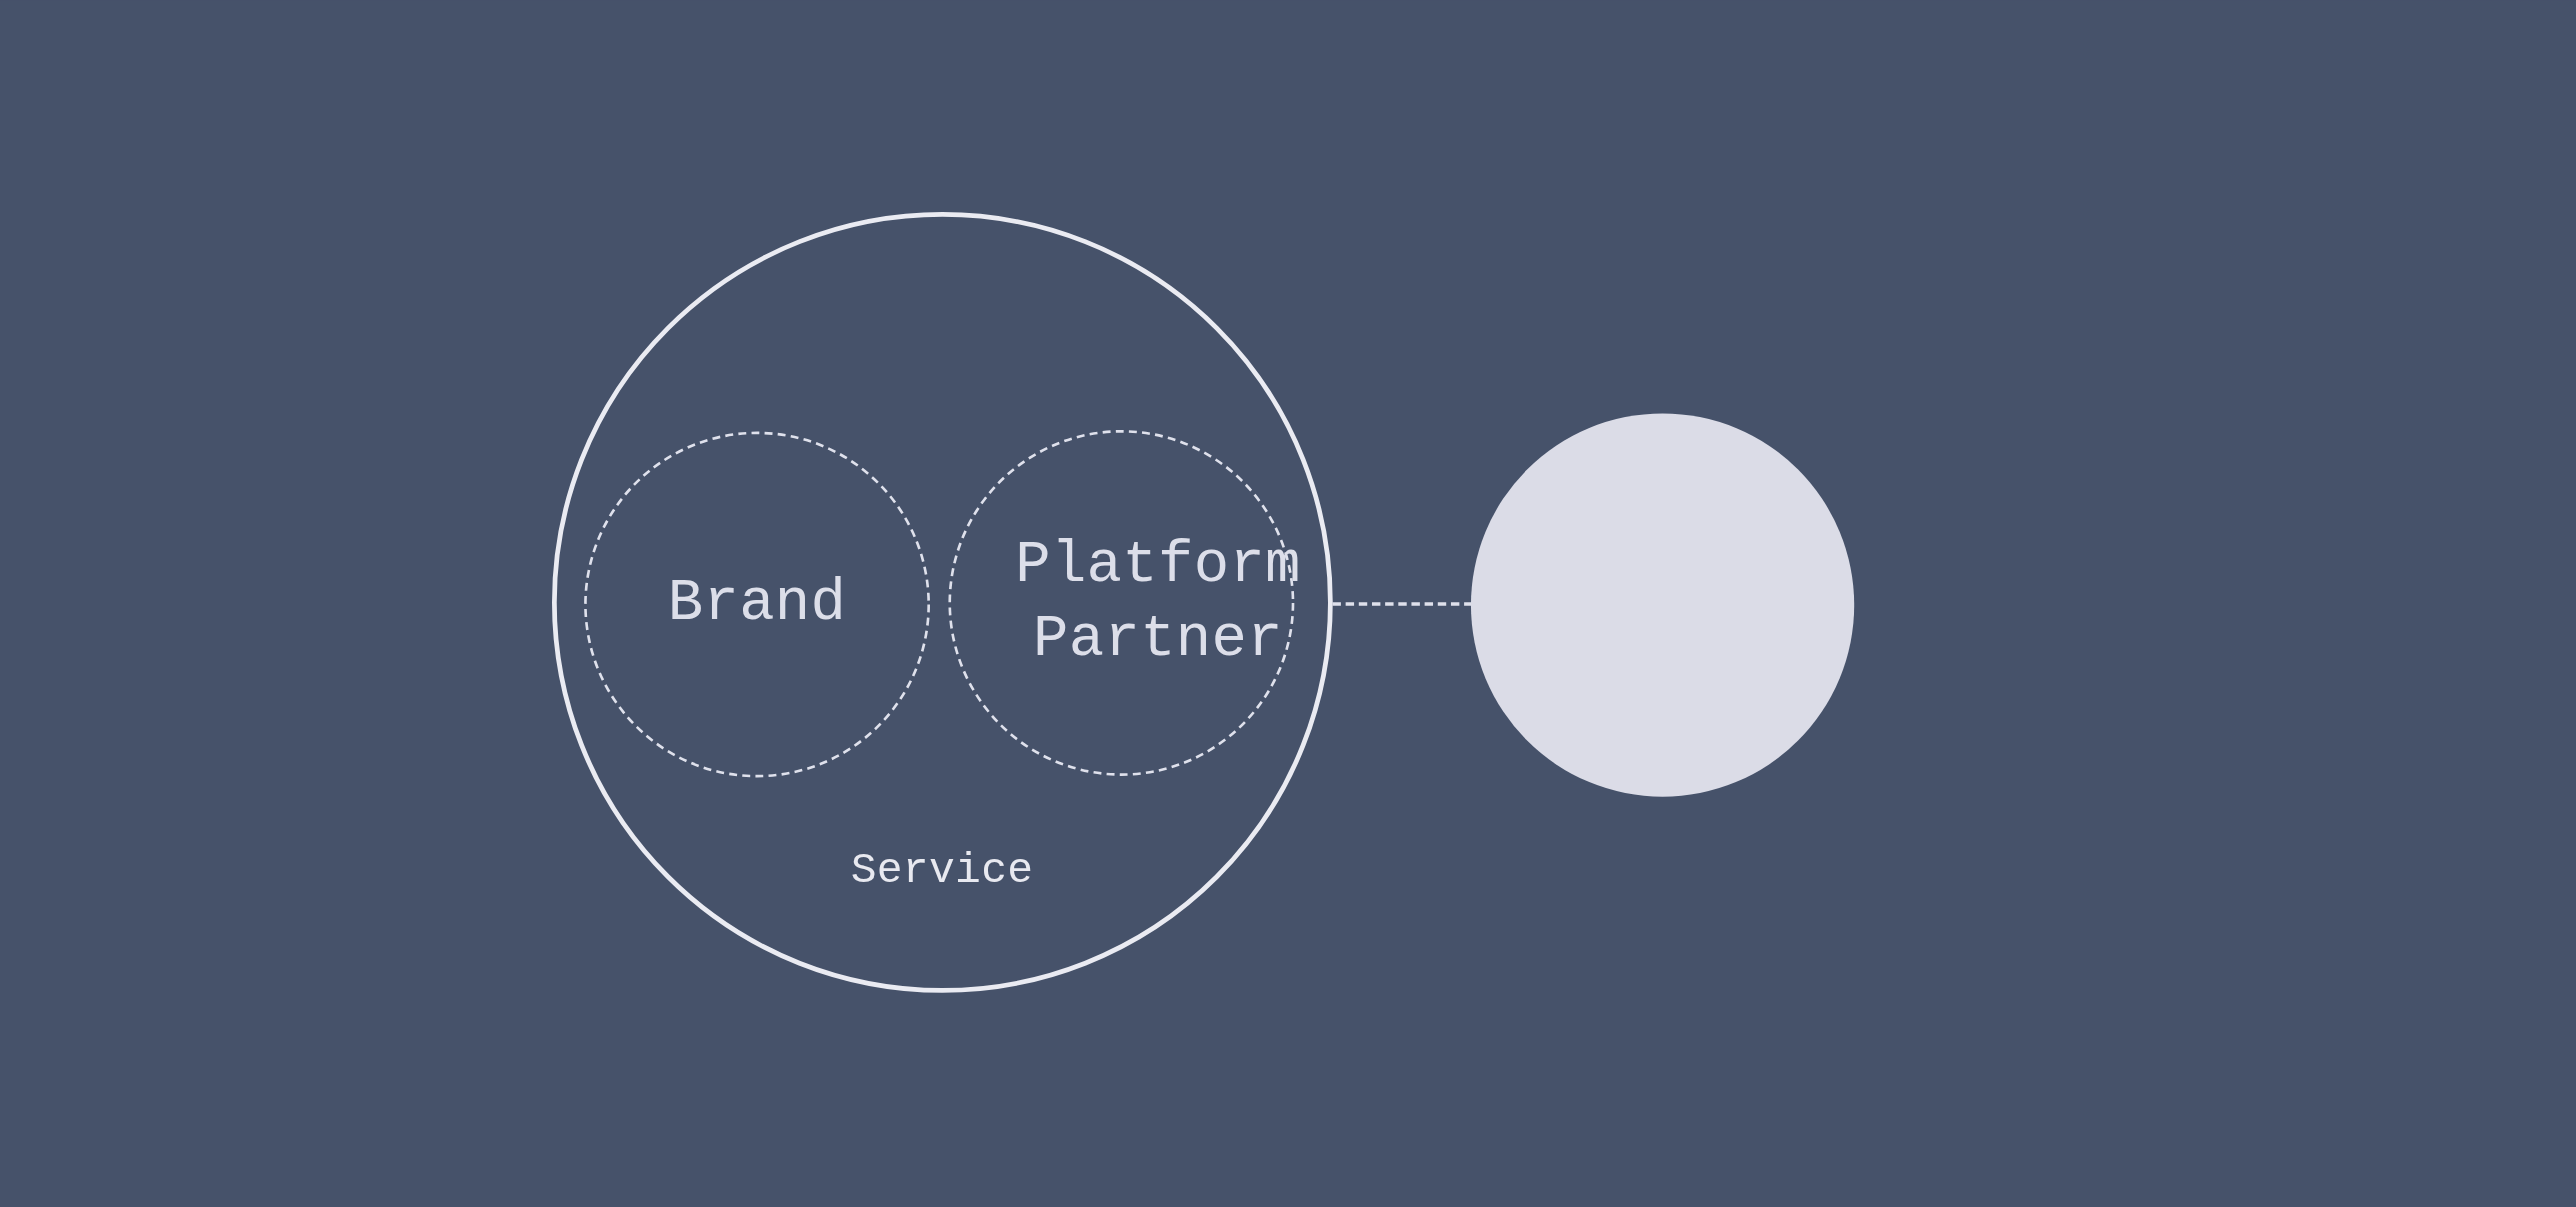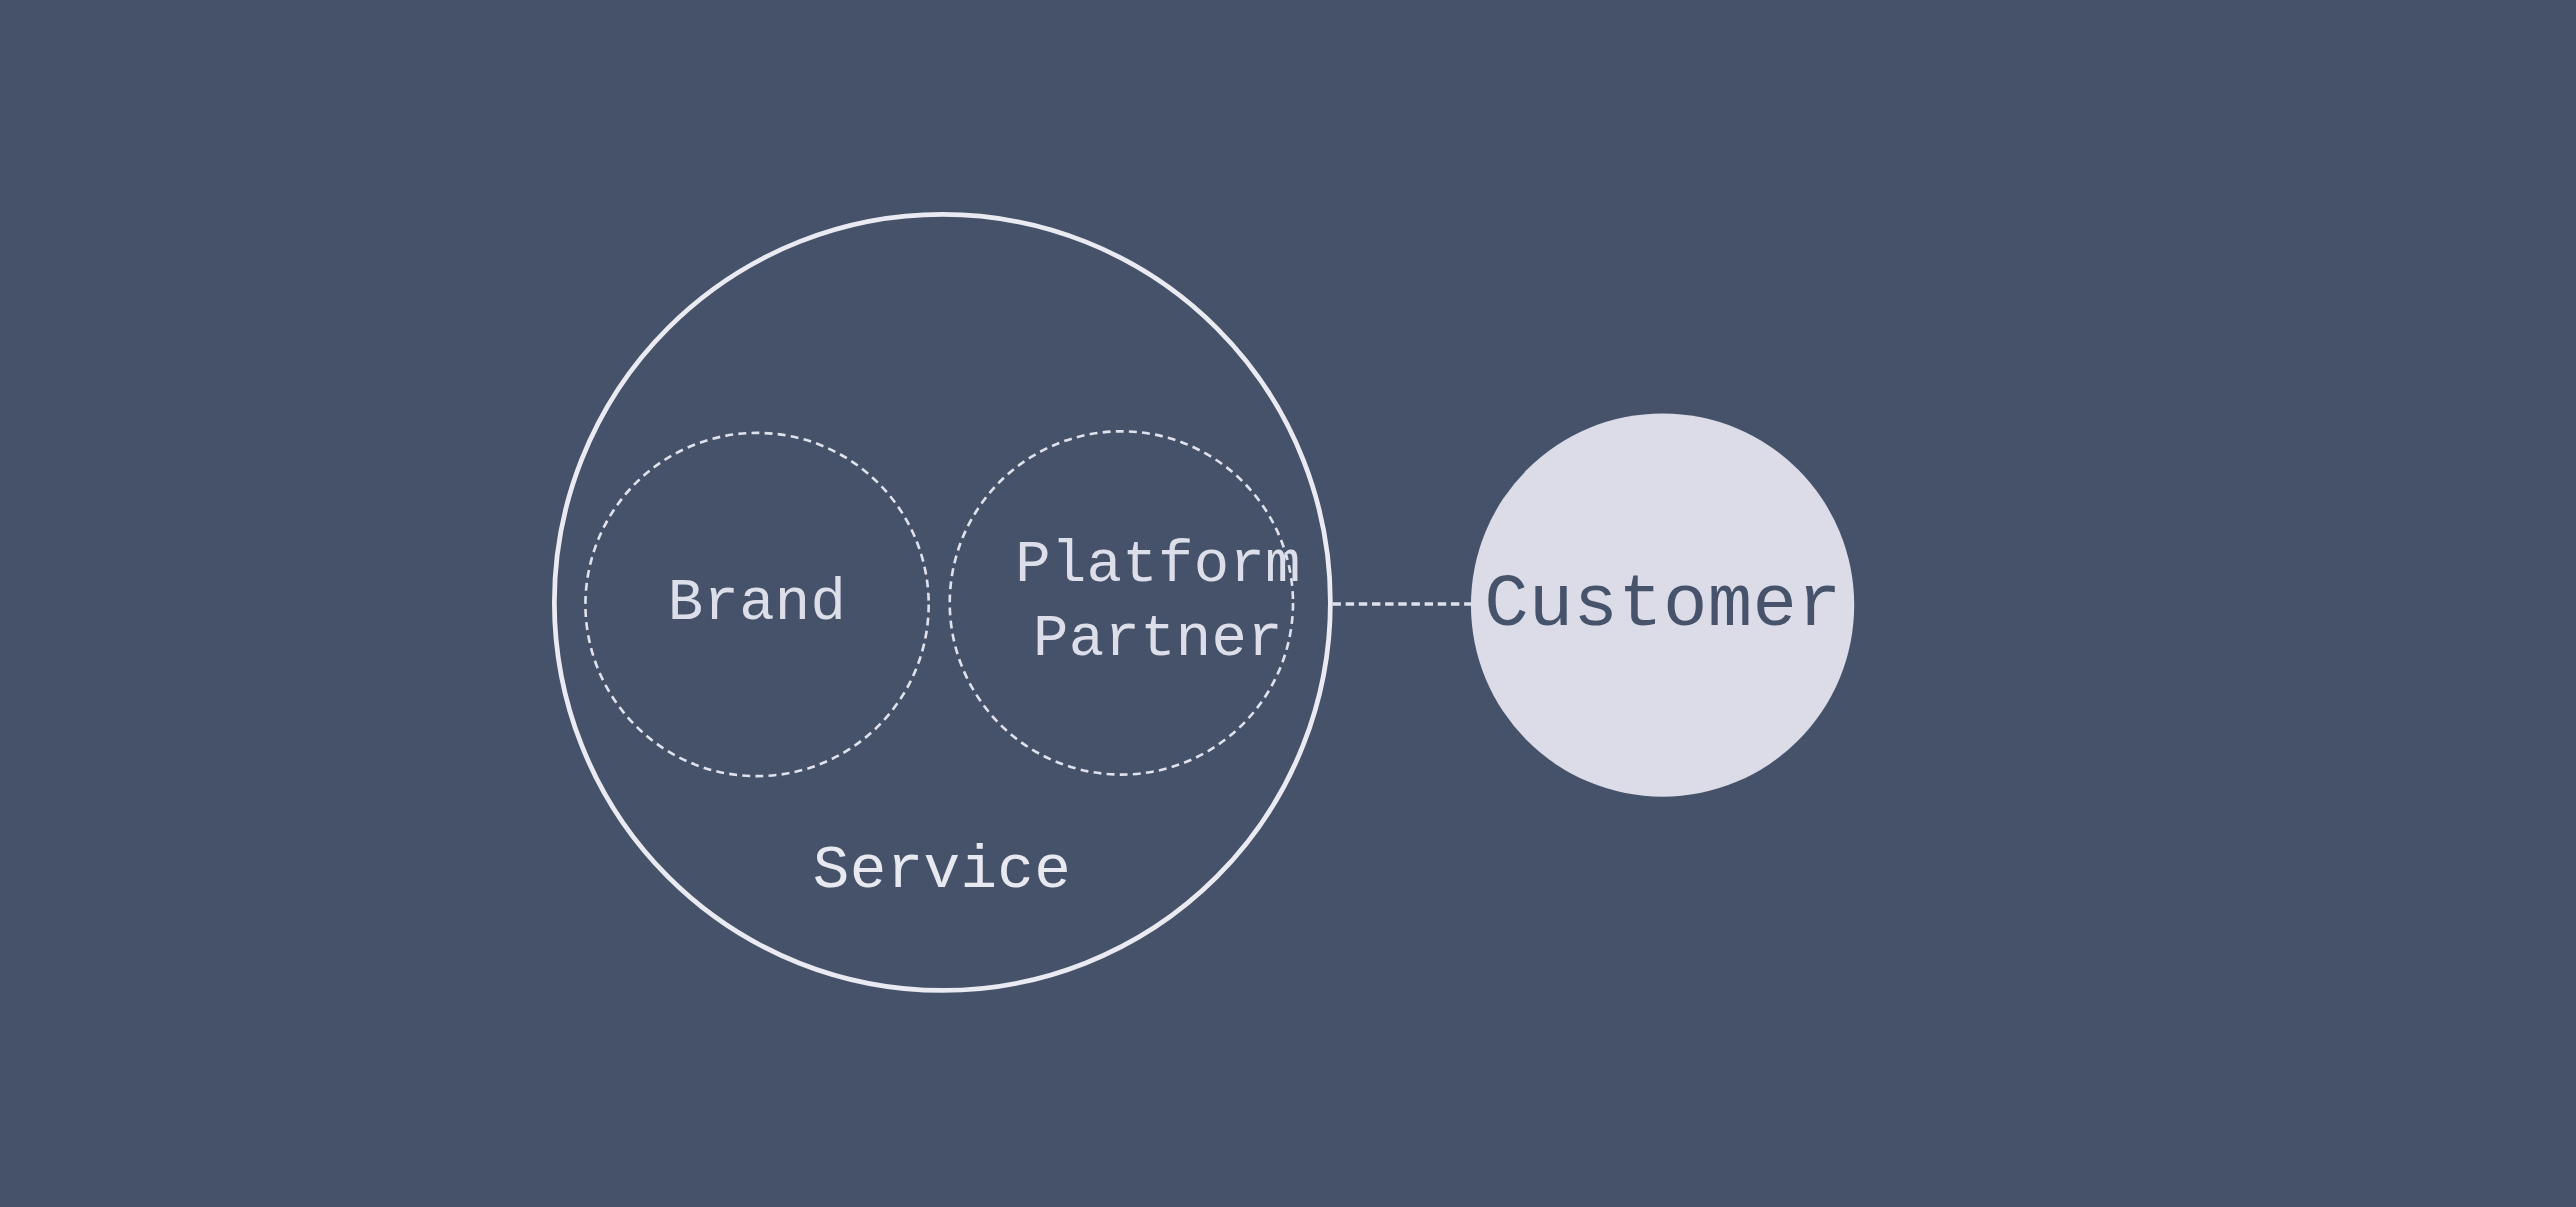--- a/index.html
+++ b/index.html
@@ -32,21 +32,21 @@
   .label--inner {
     font-size: 59px;
     line-height: 1.25;
     color: #DCDEE9;
   }
   .label--inner.wrap {
     white-space: normal;
     width: 326px;
   }
   .label--service {
-    font-size: 61px;
+    font-size: 43px;
     font-weight: 400;
     color: #E8E9F0;
   }
   .label--customer {
     font-size: 74px;
     color: #47536B;
   }
 </style>
 </head>
 <body>
@@ -67,16 +67,15 @@
 
     <circle cx="3158" cy="1149" r="364" stroke="none" fill="#DBDCE7"></circle>
   </svg>
 
   <div class="label label--inner" style="left: 757px; top: 604px;">Brand</div>
 
   <div class="label label--inner wrap" style="left: 1158px; top: 603px;">Platform Partner</div>
 
   <div class="label label--service" style="left: 942px; top: 870px;">Service</div>
 
-  <div class="label label--customer" style="left: 1663px; top: 605px;">Customer</div>
 
 </div>
 
 
 </body></html>

